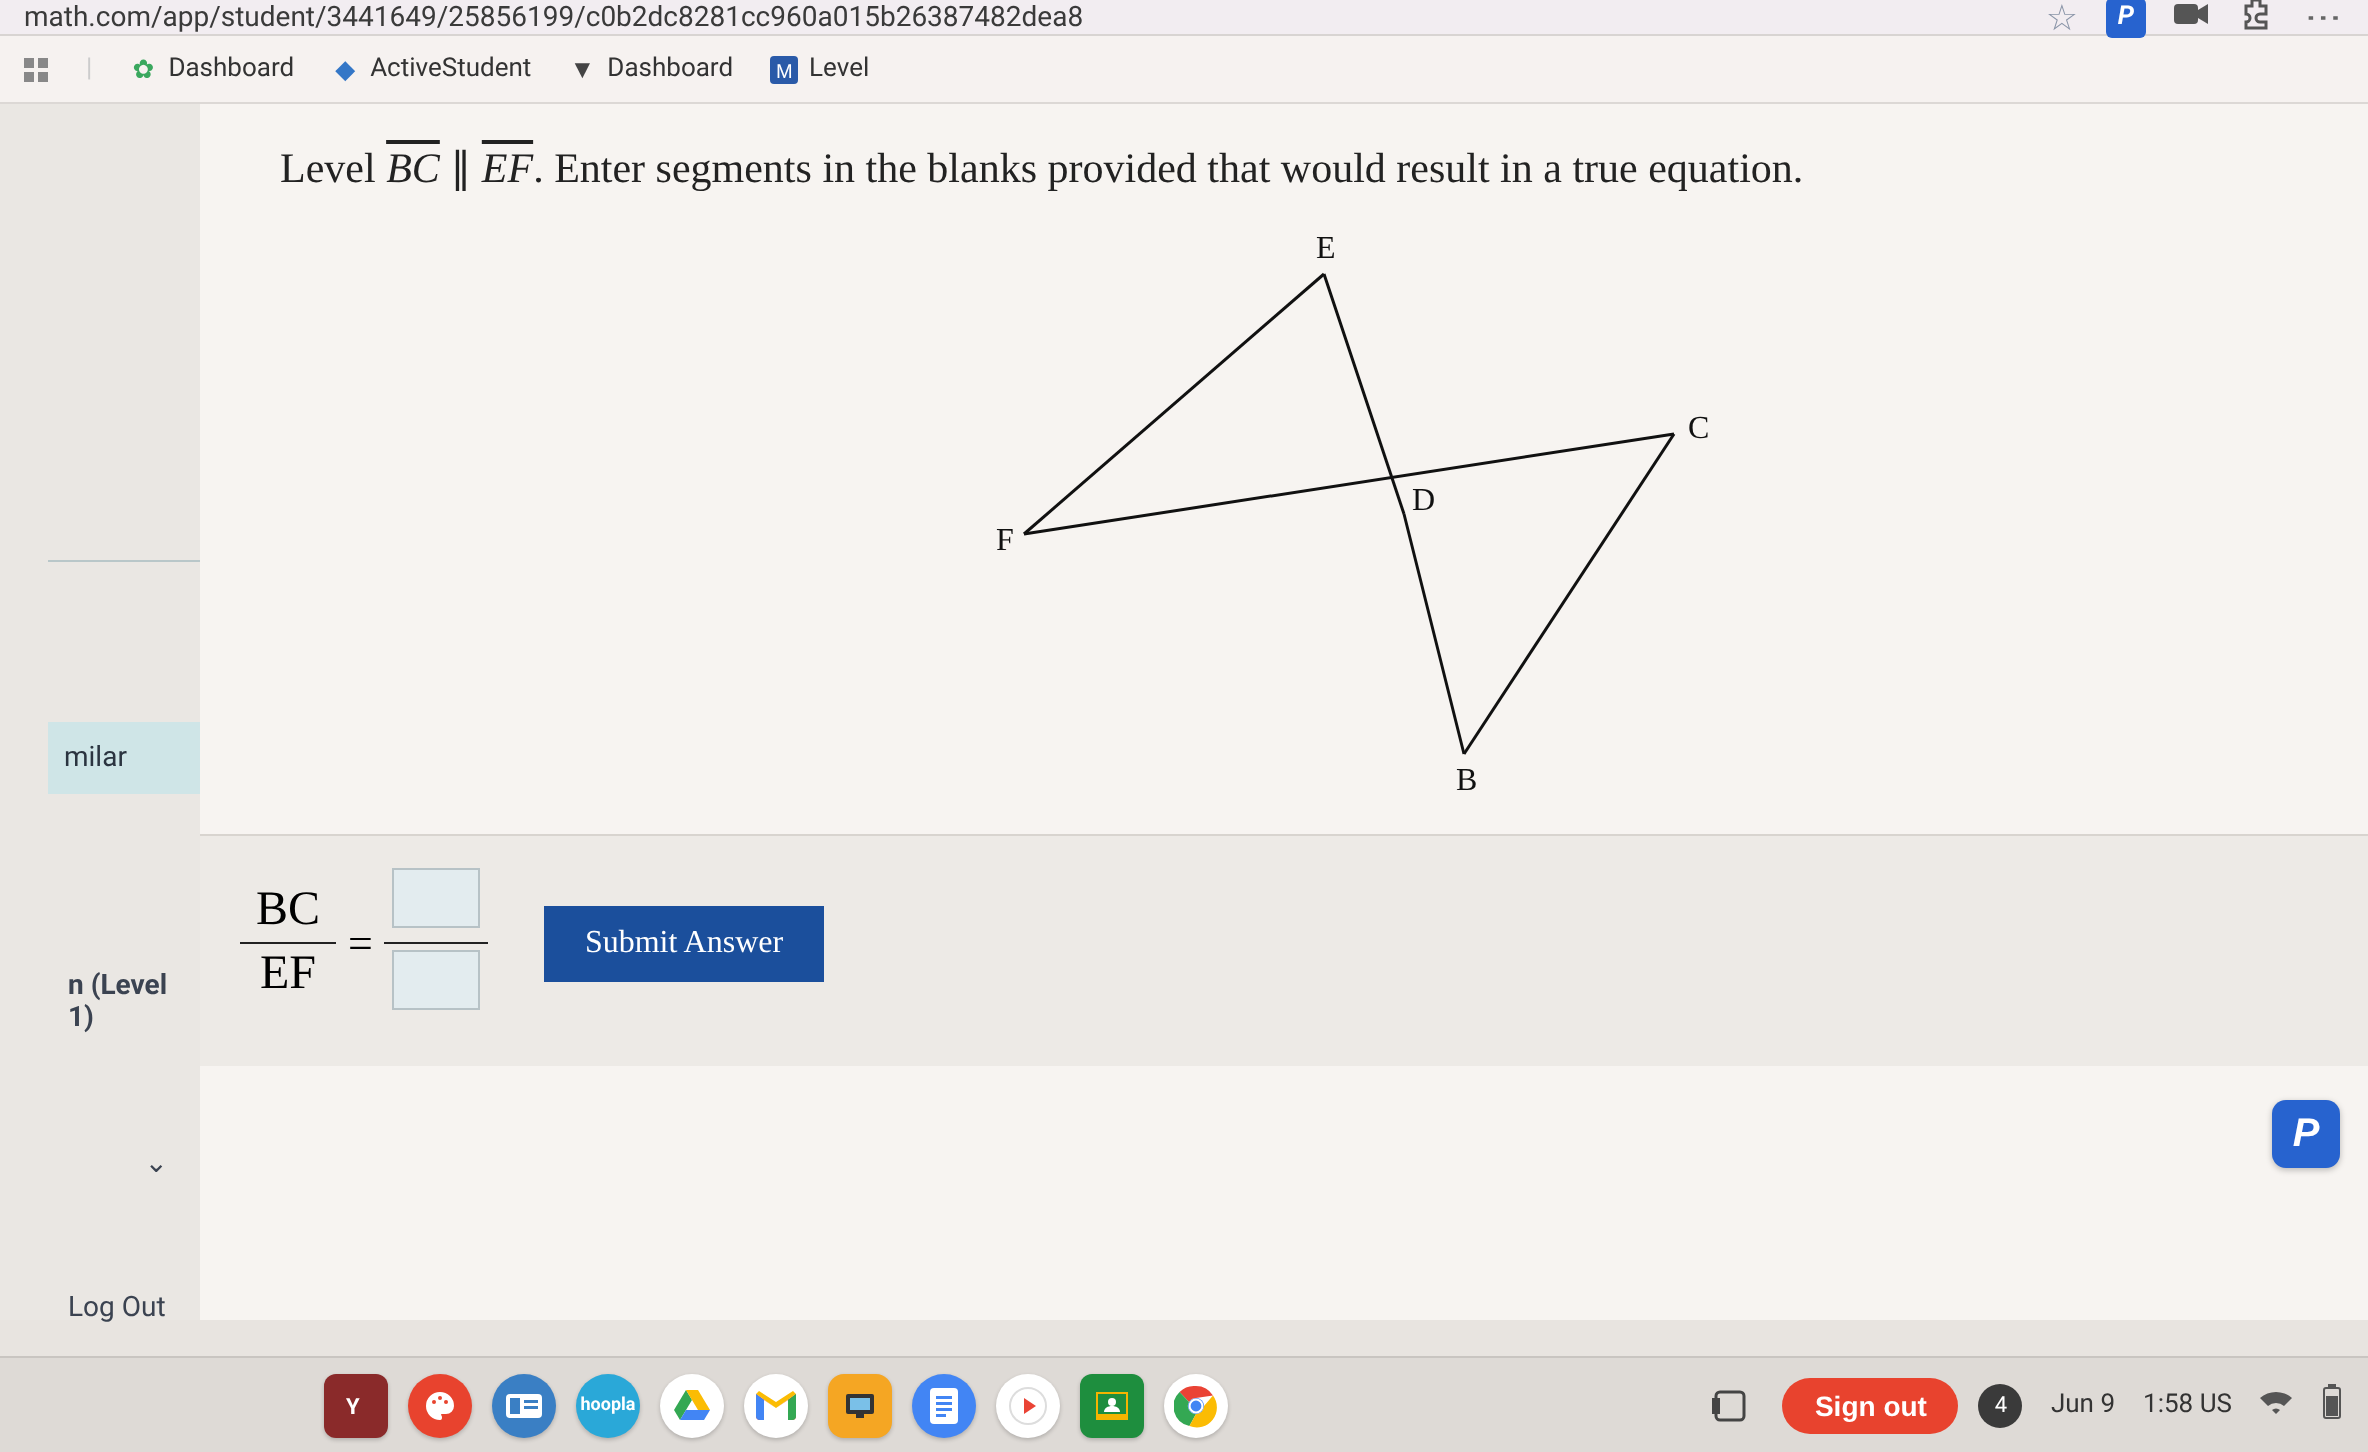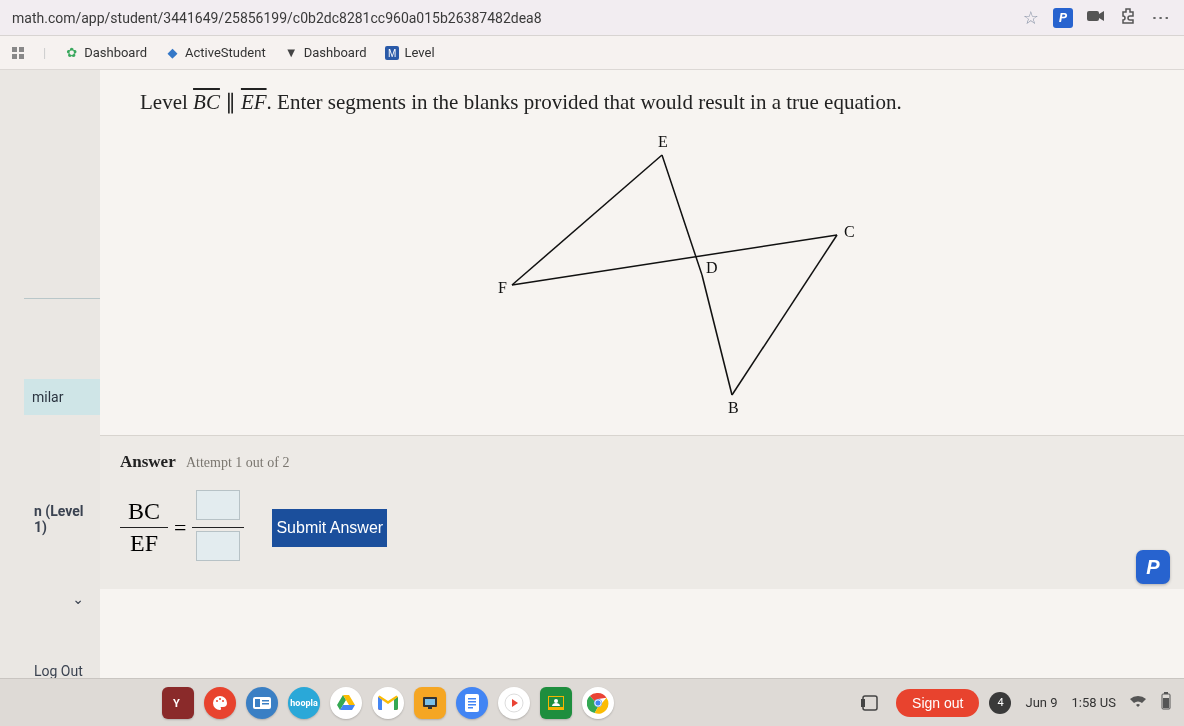--- a/index.html
+++ b/index.html
@@ -6,21 +6,21 @@
   body {
     font-family: -apple-system, BlinkMacSystemFont, "Segoe UI", Roboto, sans-serif;
     background: #e8e4e0;
     width: 1184px;
     height: 726px;
     overflow: hidden;
     position: relative;
   }
   .url-bar {
     background: #f2edf1;
-    height: 36px;
+    height: 18px;
     display: flex;
     align-items: center;
     padding: 0 12px;
     font-size: 14px;
     color: #3a3a3a;
     justify-content: space-between;
     border-bottom: 1px solid #d8d4d2;
   }
   .url-text { flex: 1; }
   .url-icons { display: flex; gap: 14px; align-items: center; color: #555; }
@@ -127,23 +127,23 @@
     width: 44px; height: 30px;
     background: #e3ecef;
     border: 1px solid #b7c2c6;
     display:inline-block;
   }
   .blank-frac .num { border-bottom: 1.5px solid #222; padding: 0 4px 3px; }
   .blank-frac .den { padding: 3px 4px 0; }
   .submit-btn {
     background: #1b4f9c;
     color: #fff;
-    font-family: Liberation Sans, sans-serif;
+    font-family: Liberation Serif, serif;
     font-size: 16px;
-    padding: 10px 4px;
+    padding: 10px 20px;
     border: none;
     cursor: pointer;
     text-align: right;
   }
   .pandora-badge {
     position: absolute;
     right: 14px;
     top: 550px;
     width: 34px; height: 34px;
     background: #2763cf;
@@ -175,21 +175,21 @@
     font-size: 15px;
     cursor:pointer;
     box-shadow: 0 1px 2px rgba(0,0,0,.2);
   }
   .signout-btn {
     background: #e8432e;
     color: #fff;
     border-radius: 16px;
     padding: 6px 16px;
     font-size: 14px;
-    font-weight: 400;
+    font-weight: 700;
     cursor:pointer;
     border:none;
   }
   .tb-right { display:flex; gap:14px; align-items:center; font-size:13px; color:#333; }
   .tb-circle-num {
     width:22px; height:22px; border-radius:50%;
     background:#3a3a3a; color:#fff; font-size:11px;
     display:flex; align-items:center; justify-content:center;
   }
 </style>
@@ -280,24 +280,20 @@
           <text x="276" y="22">E</text>
           <text x="116" y="168">F</text>
           <text x="324" y="148">D</text>
           <text x="346" y="288">B</text>
           <text x="462" y="112">C</text>
         </g>
       </svg>
     </div>
 
     <div class="answer-panel">
-      <div class="answer-header">
-        <b>Answer</b>
-        <span class="attempt">Attempt 1 out of 2</span>
-      </div>
       <div class="answer-row">
         <span style="display:inline-flex;align-items:center;">
           <span class="fraction">
             <span class="num">BC</span>
             <span class="den">EF</span>
           </span>
           <span class="eq">=</span>
           <span class="blank-frac">
             <span class="num"><span class="blank"></span></span>
             <span class="den"><span class="blank"></span></span>

